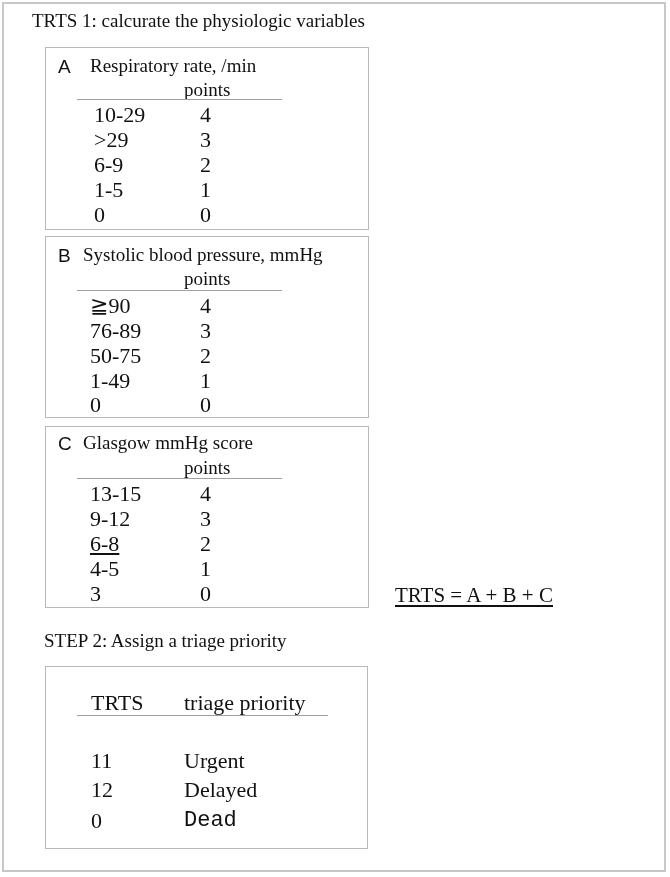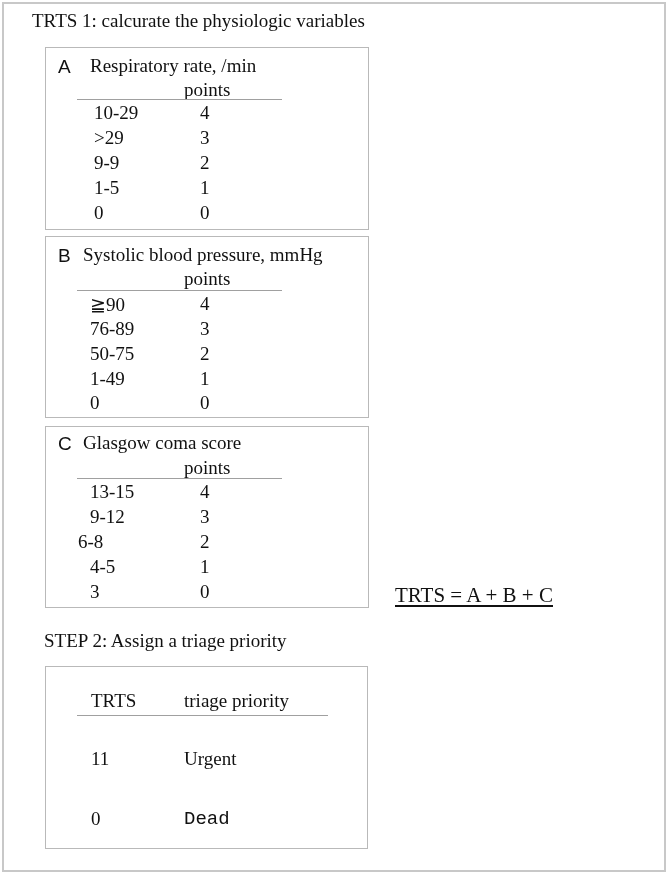--- a/index.html
+++ b/index.html
@@ -8,21 +8,21 @@
   .frame { position: absolute; left: 2px; top: 2px; width: 664px; height: 870px;
            border: 2px solid #c8c8c8; box-sizing: border-box; }
   .abs { position: absolute; white-space: nowrap; }
   .step { font-size: 19px; }
   .box { position: absolute; border: 1.5px solid #b9b9b9; box-sizing: border-box; background: #fff; }
   .letter { position: absolute; font-family: "Liberation Sans", "DejaVu Sans", sans-serif; font-size: 19px; }
   .title { position: absolute; font-size: 19px; }
   .pts-head { position: absolute; font-size: 19px; }
   .rule { position: absolute; height: 0; border-top: 1.5px solid #a0a0a0; }
   .row { position: absolute; left: 0; width: 100%; height: 26px; }
-  .cell { position: absolute; font-size: 19px; }
+  .cell { position: absolute; font-size: 22px; }
   .formula { font-size: 21px; text-decoration: underline; text-underline-offset: 3px; }
 </style>
 </head>
 <body>
 
 <div class="frame"></div>
 
 <div class="abs step" style="left:32px; top:10px;">TRTS 1: calcurate the physiologic variables</div>
 
 <div class="box" style="left:45px; top:47px; width:324px; height:183px;">
@@ -32,21 +32,21 @@
   <div class="rule" style="left:31px; top:51px; width:205px;"></div>
   <div class="row" style="top:54px;">
     <span class="cell" style="left:48px;">10-29</span>
     <span class="cell" style="left:154px;">4</span>
   </div>
   <div class="row" style="top:79px;">
     <span class="cell" style="left:48px;">&gt;29</span>
     <span class="cell" style="left:154px;">3</span>
   </div>
   <div class="row" style="top:104px;">
-    <span class="cell" style="left:48px;">9-9</span>
+    <span class="cell" style="left:48px;">6-9</span>
     <span class="cell" style="left:154px;">2</span>
   </div>
   <div class="row" style="top:129px;">
     <span class="cell" style="left:48px;">1-5</span>
     <span class="cell" style="left:154px;">1</span>
   </div>
   <div class="row" style="top:154px;">
     <span class="cell" style="left:48px;">0</span>
     <span class="cell" style="left:154px;">0</span>
   </div>
@@ -74,33 +74,33 @@
     <span class="cell" style="left:154px;">1</span>
   </div>
   <div class="row" style="top:155px;">
     <span class="cell" style="left:44px;">0</span>
     <span class="cell" style="left:154px;">0</span>
   </div>
 </div>
 
 <div class="box" style="left:45px; top:426px; width:324px; height:182px;">
   <div class="letter" style="left:12px; top:6px;">C</div>
-  <div class="title" style="left:37px; top:5px;">Glasgow coma score</div>
+  <div class="title" style="left:37px; top:5px;">Glasgow mmHg score</div>
   <div class="pts-head" style="left:138px; top:30px;">points</div>
   <div class="rule" style="left:31px; top:51px; width:205px;"></div>
   <div class="row" style="top:54px;">
     <span class="cell" style="left:44px;">13-15</span>
     <span class="cell" style="left:154px;">4</span>
   </div>
   <div class="row" style="top:79px;">
     <span class="cell" style="left:44px;">9-12</span>
     <span class="cell" style="left:154px;">3</span>
   </div>
   <div class="row" style="top:104px;">
-    <span class="cell" style="left:32px;">6-8</span>
+    <span class="cell" style="left:44px;text-decoration:underline;">6-8</span>
     <span class="cell" style="left:154px;">2</span>
   </div>
   <div class="row" style="top:129px;">
     <span class="cell" style="left:44px;">4-5</span>
     <span class="cell" style="left:154px;">1</span>
   </div>
   <div class="row" style="top:154px;">
     <span class="cell" style="left:44px;">3</span>
     <span class="cell" style="left:154px;">0</span>
   </div>
@@ -111,17 +111,21 @@
 <div class="abs step" style="left:32px; top:630px;margin-left:12px;">STEP 2: Assign a triage priority</div>
 
 <div class="box" style="left:45px; top:666px; width:323px; height:183px;">
   <div class="cell" style="left:45px; top:23px;">TRTS</div>
   <div class="cell" style="left:138px; top:23px;">triage priority</div>
   <div class="rule" style="left:31px; top:48px; width:251px;"></div>
   <div class="row" style="top:81px;">
     <span class="cell" style="left:45px;">11</span>
     <span class="cell" style="left:138px;">Urgent</span>
   </div>
+  <div class="row" style="top:110px;">
+    <span class="cell" style="left:45px;">12</span>
+    <span class="cell" style="left:138px;">Delayed</span>
+  </div>
   <div class="row" style="top:141px;">
     <span class="cell" style="left:45px;">0</span>
     <span class="cell" style="left:138px;font-family:Liberation Mono, monospace;">Dead</span>
   </div>
 </div>
 
 </body></html>

